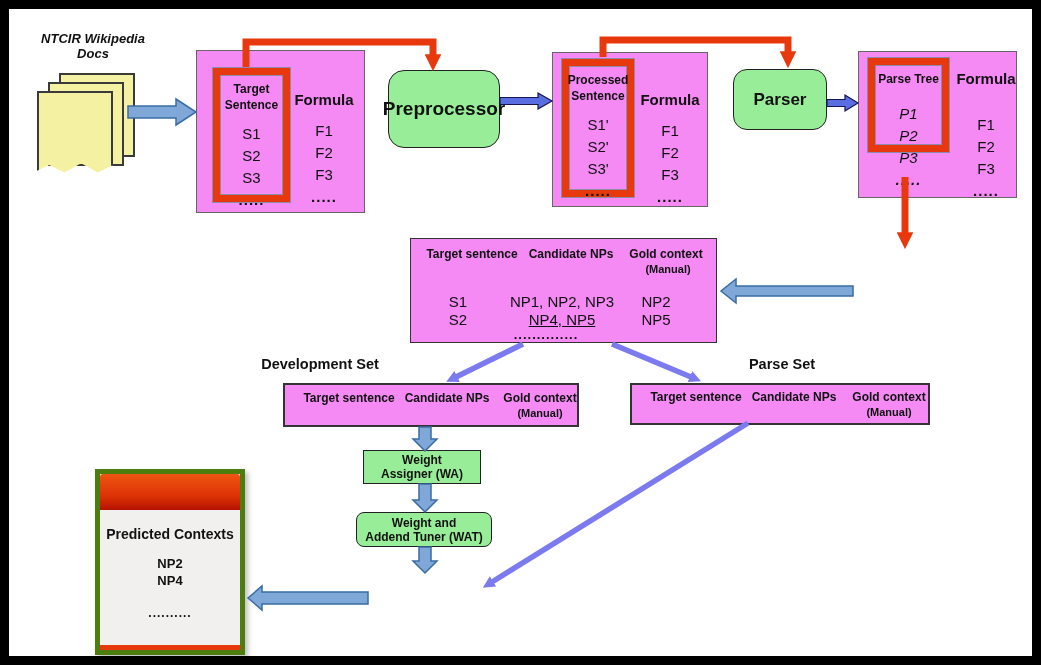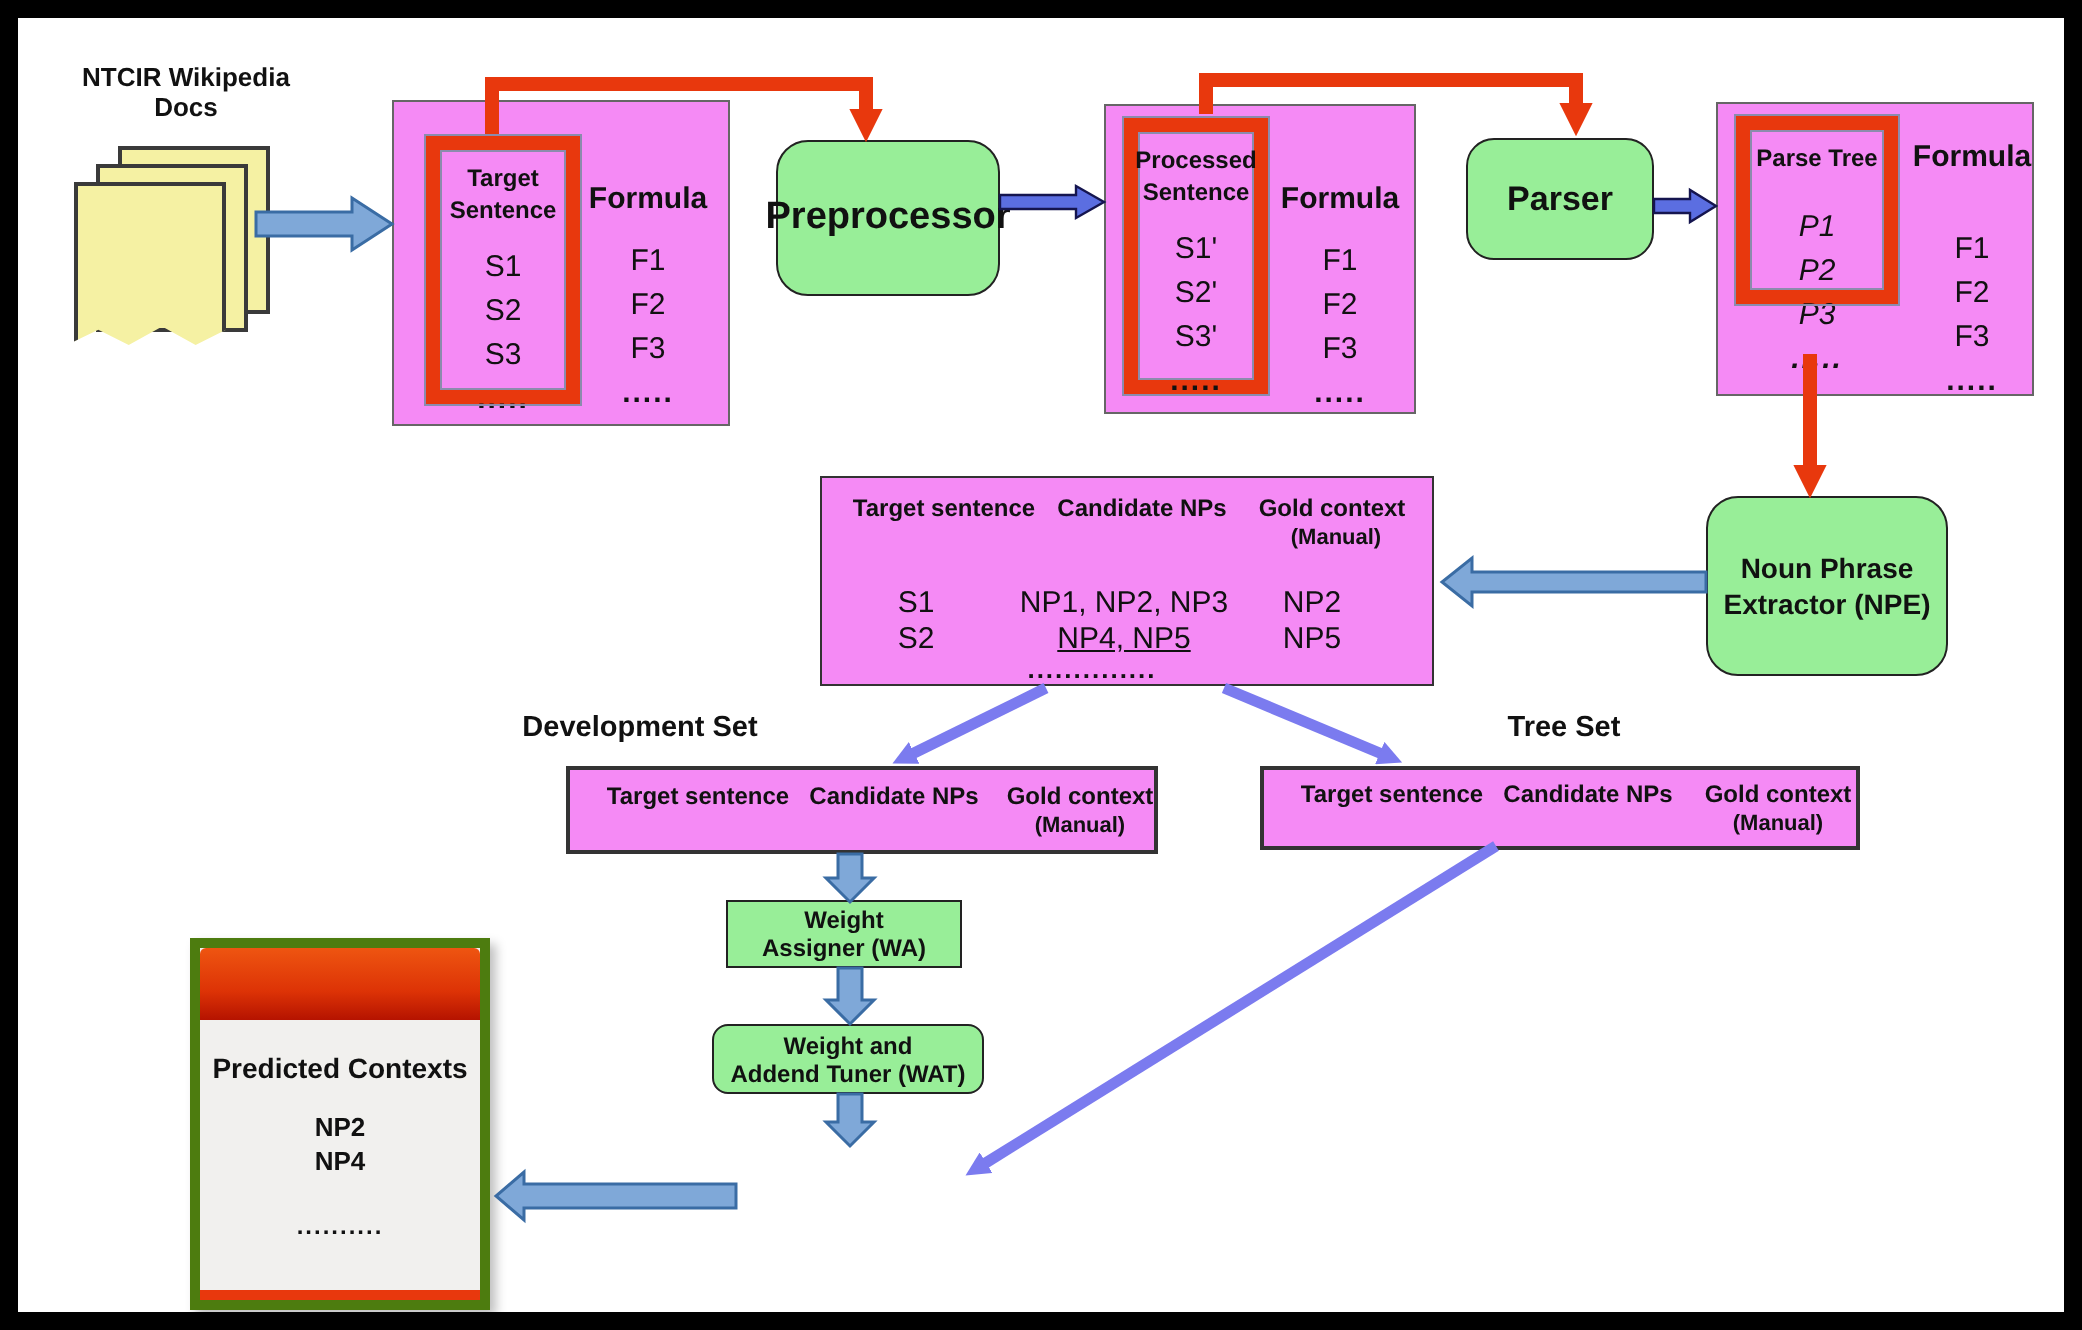--- a/index.html
+++ b/index.html
@@ -10,21 +10,21 @@
   }
   *{margin:0;padding:0;box-sizing:border-box;}
   body{background:#888;font-family:"Liberation Sans",sans-serif;color:#111;}
   #frame{position:relative;width:1041px;height:665px;background:#fff;
          border:9px solid #000;overflow:hidden;}
   .abs{position:absolute;}
   .ml{white-space:pre-line;}
   .ctr{text-align:center;}
 
   
-  .src-label{font-size:13px;font-weight:bold;line-height:15px;}
+  .src-label{font-size:13px;font-weight:bold;line-height:15px;font-style:italic;}
   .page{position:absolute;width:76px;height:84px;background:var(--c-yellow);
         border:2px solid #3a3a3a;}
   .page.front{clip-path:polygon(0 0,100% 0,100% 88%,80% 97%,58% 86%,36% 97%,16% 88%,0 95%);}
 
   
   .stage{background:var(--c-pink);border:1px solid #666;}
   .redbox{position:absolute;border:7px solid var(--c-red);
           outline:1px solid #8b8bad;background:var(--c-pink);}
   .redbox .inner{width:100%;height:100%;border:1px solid #8b8bad;
           display:flex;flex-direction:column;align-items:center;padding-top:5px;}
@@ -145,22 +145,20 @@
       <div class="fh">Formula</div>
       <div class="rows" style="margin-top:27px;">
         <div>F1</div>
         <div>F2</div>
         <div>F3</div>
         <div class="dots">.....</div>
       </div>
     </div>
   </div>
 
-  <div class="abs proc ml" style="left:844px;top:239px;width:121px;height:90px;border-radius:16px;font-size:14px;line-height:18px;">Noun Phrase
-Extractor (NPE)</div>
 
   <div class="abs cand" style="left:401px;top:229px;width:307px;height:105px;">
     <div class="chead" style="left:7px;top:8px;width:108px;">Target sentence</div>
     <div class="chead" style="left:95px;top:8px;width:130px;">Candidate NPs</div>
     <div class="chead" style="left:210px;top:8px;width:90px;">Gold context</div>
     <div class="cmanual" style="left:212px;top:24px;width:90px;">(Manual)</div>
     <div class="ccell" style="left:7px;top:54px;width:80px;">S1</div>
     <div class="ccell" style="left:86px;top:54px;width:130px;">NP1, NP2, NP3</div>
     <div class="ccell" style="left:205px;top:54px;width:80px;">NP2</div>
     <div class="ccell" style="left:7px;top:72px;width:80px;">S2</div>
@@ -170,21 +168,21 @@
   </div>
 
   <div class="abs set-title" style="left:241px;top:347px;width:140px;">Development Set</div>
   <div class="abs bar" style="left:274px;top:374px;width:296px;height:44px;">
     <div class="chead" style="left:12px;top:6px;width:104px;">Target sentence</div>
     <div class="chead" style="left:114px;top:6px;width:96px;">Candidate NPs</div>
     <div class="chead" style="left:216px;top:6px;width:78px;">Gold context</div>
     <div class="cmanual" style="left:216px;top:22px;width:78px;">(Manual)</div>
   </div>
 
-  <div class="abs set-title" style="left:703px;top:347px;width:140px;">Tree Set</div>
+  <div class="abs set-title" style="left:703px;top:347px;width:140px;">Parse Set</div>
   <div class="abs bar" style="left:621px;top:374px;width:300px;height:42px;">
     <div class="chead" style="left:12px;top:5px;width:104px;">Target sentence</div>
     <div class="chead" style="left:114px;top:5px;width:96px;">Candidate NPs</div>
     <div class="chead" style="left:218px;top:5px;width:78px;">Gold context</div>
     <div class="cmanual" style="left:218px;top:21px;width:78px;">(Manual)</div>
   </div>
 
   <div class="abs proc ml" style="left:354px;top:441px;width:118px;height:34px;border-radius:0;font-size:12px;line-height:14px;">Weight
 Assigner (WA)</div>
   <div class="abs proc ml" style="left:347px;top:503px;width:136px;height:35px;border-radius:8px;font-size:12px;line-height:14px;">Weight and

